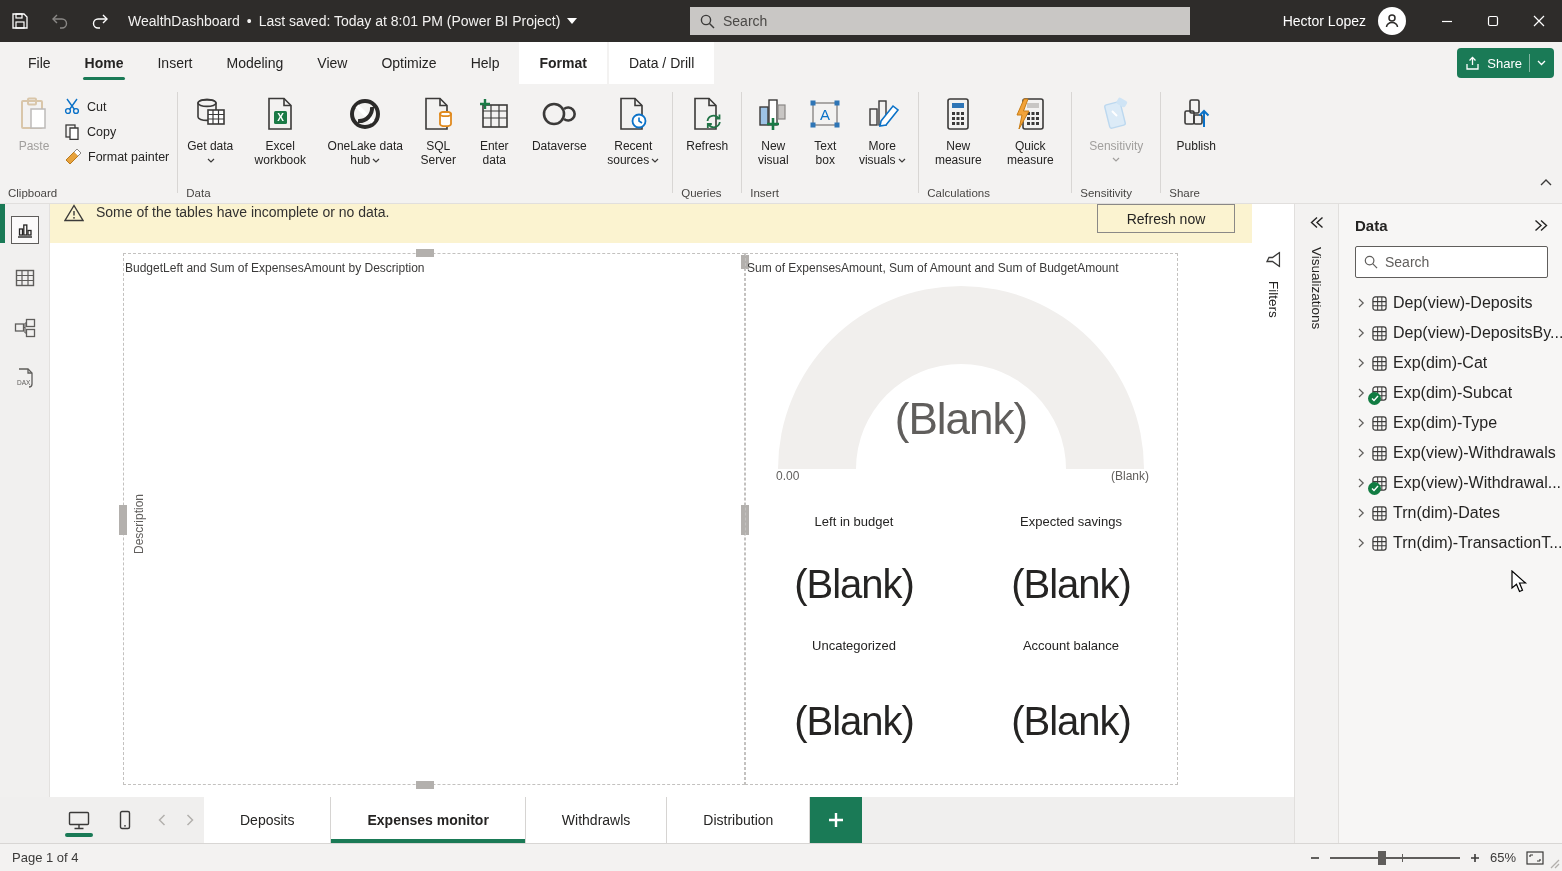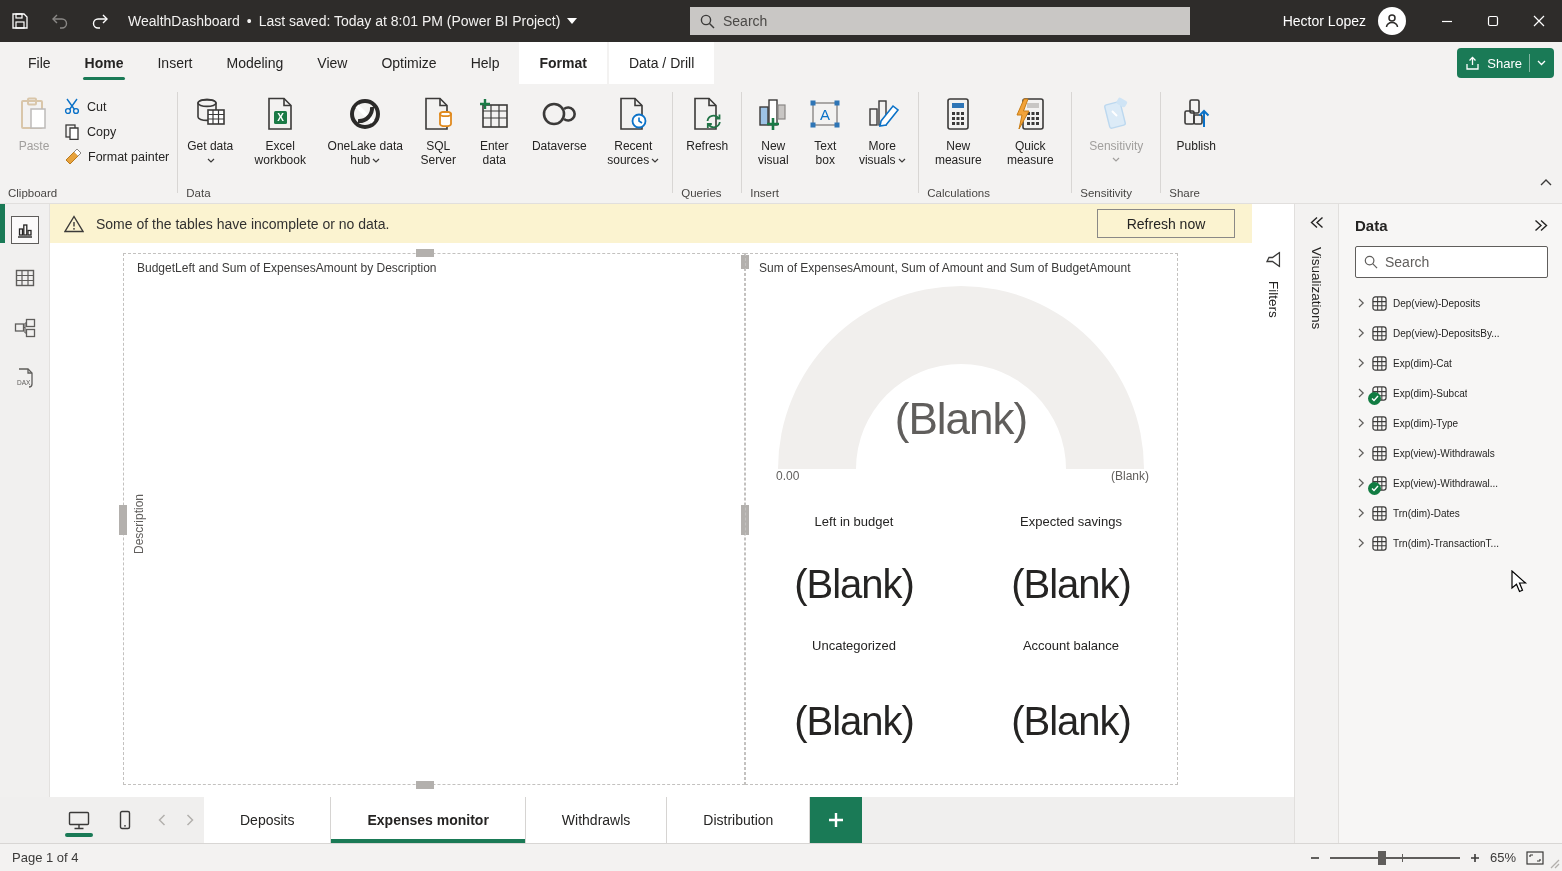--- a/index.html
+++ b/index.html
@@ -39,36 +39,36 @@
   .rbtn { display:flex; flex-direction:column; align-items:center; text-align:center; font-size:12px; color:#252423; line-height:1.18; cursor:pointer; padding-top:4px; }
   .rbtn .ricon32 { height:40px; display:flex; align-items:center; justify-content:center; margin-bottom:5px; }
   .rsmall-stack { display:flex; flex-direction:column; justify-content:flex-start; gap:8px; padding-top:8px; }
   .rsmall { display:flex; align-items:center; gap:6px; font-size:12.5px; color:#252423; cursor:pointer; }
   .rbtn.big { width:52px; }
   .dim { color:#a19f9d !important; }
   .chev-inline { display:inline-block; vertical-align:1px; margin-left:2px; }
   #ribbon-collapse { position:absolute; right:10px; top:178px; cursor:pointer; }
 
   
-  #warningbar { left:50px; top:204px; width:1244px; height:39px; background:#fbf3d0; display:flex; align-items:center; padding:0 14px; gap:12px; }
+  #warningbar { left:50px; top:204px; width:1244px; height:39px; background:#fbf3d0; display:flex; padding:0 14px; gap:12px; }
   #warningbar .msg { font-size:14px; color:#323130; flex:1; }
   #refresh-now { width:138px; height:29px; border:1px solid #8a8886; background:transparent; font-size:14px; color:#252423; display:flex; align-items:center; justify-content:center; cursor:pointer; margin-right:14px; }
 
   
   #leftnav { left:0; top:204px; width:50px; height:639px; background:#f1f0ef; border-right:1px solid #e3e1df; }
   #leftnav .active-ind { position:absolute; left:0; top:0; width:5px; height:39px; background:#1a7a56; }
   .lnav-item { position:absolute; left:11px; width:28px; height:28px; display:flex; align-items:center; justify-content:center; cursor:pointer; }
   .lnav-item.selected { border:1px solid #5f5d5b; background:#fbfafa; }
 
   
   #canvas { left:50px; top:243px; width:1202px; height:554px; background:#fff; }
   .visual { position:absolute; border:1px dashed #c3c1bf; }
   #visual-bar { left:73px; top:10px; width:622px; height:532px; }
   #visual-gauge { left:695px; top:10px; width:433px; height:532px; border-left:1px dashed #c3c1bf; }
-  .vis-title { position:absolute; left:13px; top:7px; font-size:12px; color:#3b3a39; white-space:nowrap; }
+  .vis-title { position:absolute; left:1px; top:7px; font-size:12px; color:#3b3a39; white-space:nowrap; }
   #desc-axis-label { position:absolute; left:8px; top:240px; font-size:12px; color:#605e5c; writing-mode:vertical-rl; transform:rotate(180deg); }
   .handle { position:absolute; background:#b3b0ad; }
   
   #gauge-arc { position:absolute; left:32px; top:32px; width:366px; height:183px; background:#f1efed; border-radius:183px 183px 0 0; }
   #gauge-arc::after { content:""; position:absolute; left:78px; bottom:0; width:210px; height:105px; background:#fff; border-radius:105px 105px 0 0; }
   #gauge-value { position:absolute; left:32px; top:140px; width:366px; text-align:center; font-size:44px; font-weight:300; color:#605e5c; letter-spacing:-1px; }
   #gauge-min { position:absolute; left:30px; top:215px; font-size:12px; color:#605e5c; }
   #gauge-max { position:absolute; right:28px; top:215px; font-size:12px; color:#605e5c; }
   .card-label { position:absolute; width:216px; text-align:center; font-size:13px; color:#252423; }
   .card-value { position:absolute; width:216px; text-align:center; font-size:40px; color:#252423; letter-spacing:-1px; }
@@ -77,21 +77,21 @@
   #filters-strip { left:1252px; top:204px; width:42px; height:639px; background:#fff; }
   #filters-strip .vtext, #viz-strip .vtext { writing-mode:vertical-rl; font-size:13.5px; color:#252423; }
   #viz-strip { left:1294px; top:204px; width:44px; height:639px; background:#f3f2f1; border-left:1px solid #e1dfdd; }
   #data-panel { left:1338px; top:204px; width:224px; height:639px; background:#f7f6f5; border-left:1px solid #e1dfdd; }
   #data-header { display:flex; align-items:center; justify-content:space-between; padding:13px 14px 10px 16px; }
   #data-header .hdr { font-size:15px; font-weight:bold; color:#252423; }
   #data-search { margin:2px 14px 10px 16px; height:32px; background:#fff; border:1px solid #605e5c; border-radius:2px; display:flex; align-items:center; padding:0 8px; gap:7px; }
   #data-search input { border:none; outline:none; font-size:14px; color:#252423; width:100%; background:transparent; font-family:inherit; }
   #data-search input::placeholder { color:#605e5c; opacity:1; }
   .tbl-row { height:30px; display:flex; align-items:center; padding-left:18px; gap:6px; cursor:pointer; }
-  .tbl-row .name { font-size:10px; color:#252423; white-space:nowrap; overflow:hidden; }
+  .tbl-row .name { font-size:16px; color:#252423; white-space:nowrap; overflow:hidden; }
   .tbl-icon-wrap { position:relative; width:16px; height:16px; flex:none; display:flex; align-items:center; justify-content:center; }
   .check-badge { position:absolute; left:-3px; bottom:-4px; width:13px; height:13px; border-radius:50%; background:#127c42; display:flex; align-items:center; justify-content:center; }
 
   
   #pagebar { left:0; top:797px; width:1294px; height:46px; background:#f0efee; display:flex; align-items:stretch; }
   .viewmode { width:46px; display:flex; align-items:center; justify-content:center; position:relative; cursor:pointer; }
   .viewmode.sel::after { content:""; position:absolute; left:9px; right:9px; bottom:6px; height:4px; border-radius:2px; background:#1a7a56; }
   .pgnav { width:28px; display:flex; align-items:center; justify-content:center; }
   .ptab { background:#fff; border-right:1px solid #d6d4d2; padding:0 36px; display:flex; align-items:center; font-size:14px; color:#252423; position:relative; cursor:pointer; }
   .ptab.active { font-weight:bold; }

